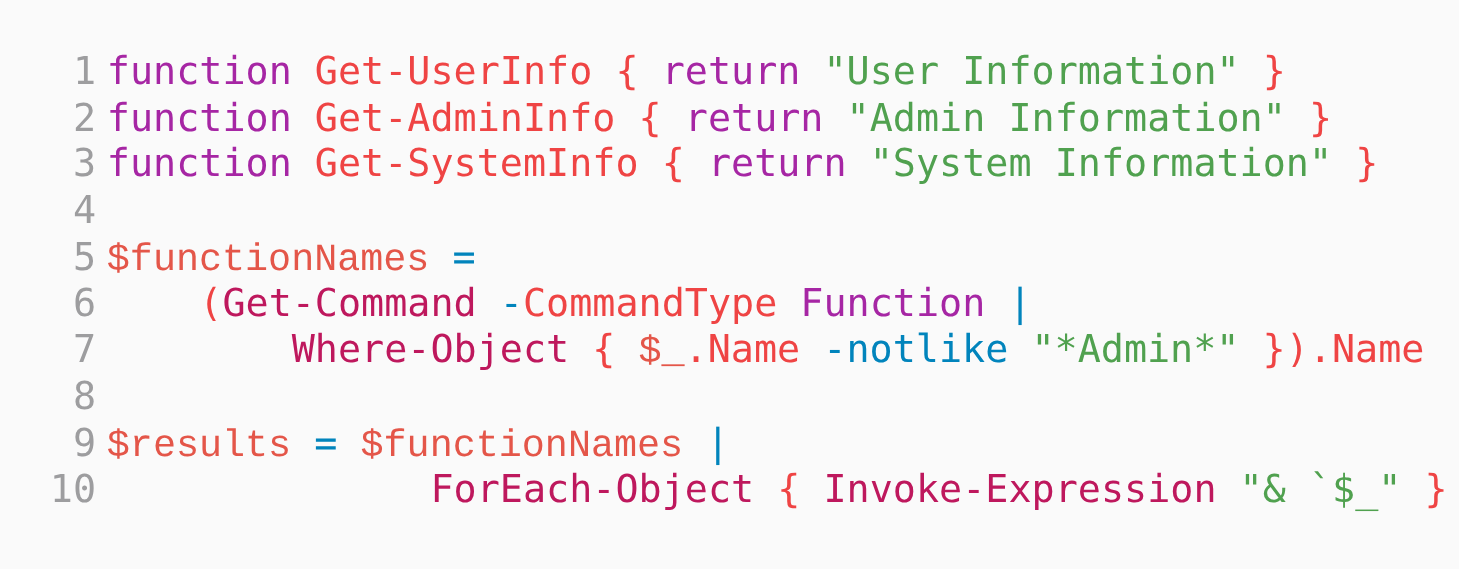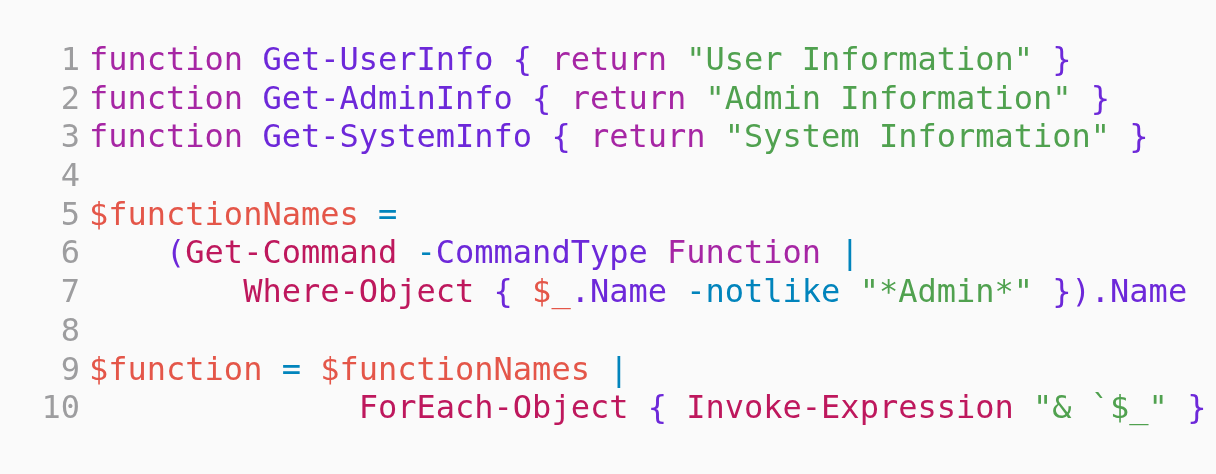--- a/index.html
+++ b/index.html
@@ -43,32 +43,32 @@
     font-family: "DejaVu Sans Mono", monospace;
     font-size: 32px;
     color: #383a42;
     white-space: pre;
     letter-spacing: 0px;
   }
   .tok { white-space: pre; }
   .tok-keyword   { color: #a626a4; }
   .tok-string    { color: #50a14f; }
   .tok-cmdlet    { color: #be185d; }
-  .tok-variable  { color: #e45649; }
+  .tok-variable  { color: #e45649; font-family: Liberation Mono, monospace; }
   .tok-operator  { color: #0184bc; }
-  .tok-plain     { color: #6d28d9; }
+  .tok-plain     { color: #ef4444; }
   .tok-type      { color: #a626a4; }
 </style>
 </head>
 <body>
 
 <div id="code-block">
     <div class="code-line"><span class="gutter">1</span><span class="line-content"><span class="tok tok-keyword">function</span><span class="tok tok-plain"> Get-UserInfo { </span><span class="tok tok-keyword">return</span><span class="tok tok-plain"> </span><span class="tok tok-string">"User Information"</span><span class="tok tok-plain"> }</span></span></div>
     <div class="code-line"><span class="gutter">2</span><span class="line-content"><span class="tok tok-keyword">function</span><span class="tok tok-plain"> Get-AdminInfo { </span><span class="tok tok-keyword">return</span><span class="tok tok-plain"> </span><span class="tok tok-string">"Admin Information"</span><span class="tok tok-plain"> }</span></span></div>
     <div class="code-line"><span class="gutter">3</span><span class="line-content"><span class="tok tok-keyword">function</span><span class="tok tok-plain"> Get-SystemInfo { </span><span class="tok tok-keyword">return</span><span class="tok tok-plain"> </span><span class="tok tok-string">"System Information"</span><span class="tok tok-plain"> }</span></span></div>
     <div class="code-line"><span class="gutter">4</span><span class="line-content">&nbsp;</span></div>
     <div class="code-line"><span class="gutter">5</span><span class="line-content"><span class="tok tok-variable">$functionNames</span><span class="tok tok-plain"> </span><span class="tok tok-operator">=</span></span></div>
     <div class="code-line"><span class="gutter">6</span><span class="line-content"><span class="tok tok-plain">    (</span><span class="tok tok-cmdlet">Get-Command</span><span class="tok tok-plain"> </span><span class="tok tok-operator">-</span><span class="tok tok-plain">CommandType</span><span class="tok tok-plain"> </span><span class="tok tok-type">Function</span><span class="tok tok-plain"> </span><span class="tok tok-operator">|</span></span></div>
     <div class="code-line"><span class="gutter">7</span><span class="line-content"><span class="tok tok-plain">        </span><span class="tok tok-cmdlet">Where-Object</span><span class="tok tok-plain"> { </span><span class="tok tok-variable">$_</span><span class="tok tok-plain">.Name </span><span class="tok tok-operator">-notlike</span><span class="tok tok-plain"> </span><span class="tok tok-string">"*Admin*"</span><span class="tok tok-plain"> }).Name</span></span></div>
     <div class="code-line"><span class="gutter">8</span><span class="line-content">&nbsp;</span></div>
-    <div class="code-line"><span class="gutter">9</span><span class="line-content"><span class="tok tok-variable">$function</span><span class="tok tok-plain"> </span><span class="tok tok-operator">=</span><span class="tok tok-plain"> </span><span class="tok tok-variable">$functionNames</span><span class="tok tok-plain"> </span><span class="tok tok-operator">|</span></span></div>
+    <div class="code-line"><span class="gutter">9</span><span class="line-content"><span class="tok tok-variable">$results</span><span class="tok tok-plain"> </span><span class="tok tok-operator">=</span><span class="tok tok-plain"> </span><span class="tok tok-variable">$functionNames</span><span class="tok tok-plain"> </span><span class="tok tok-operator">|</span></span></div>
     <div class="code-line"><span class="gutter">10</span><span class="line-content"><span class="tok tok-plain">              </span><span class="tok tok-cmdlet">ForEach-Object</span><span class="tok tok-plain"> { </span><span class="tok tok-cmdlet">Invoke-Expression</span><span class="tok tok-plain"> </span><span class="tok tok-string">"&amp; `$_"</span><span class="tok tok-plain"> }</span></span></div>
   </div>
 
 </body></html>

